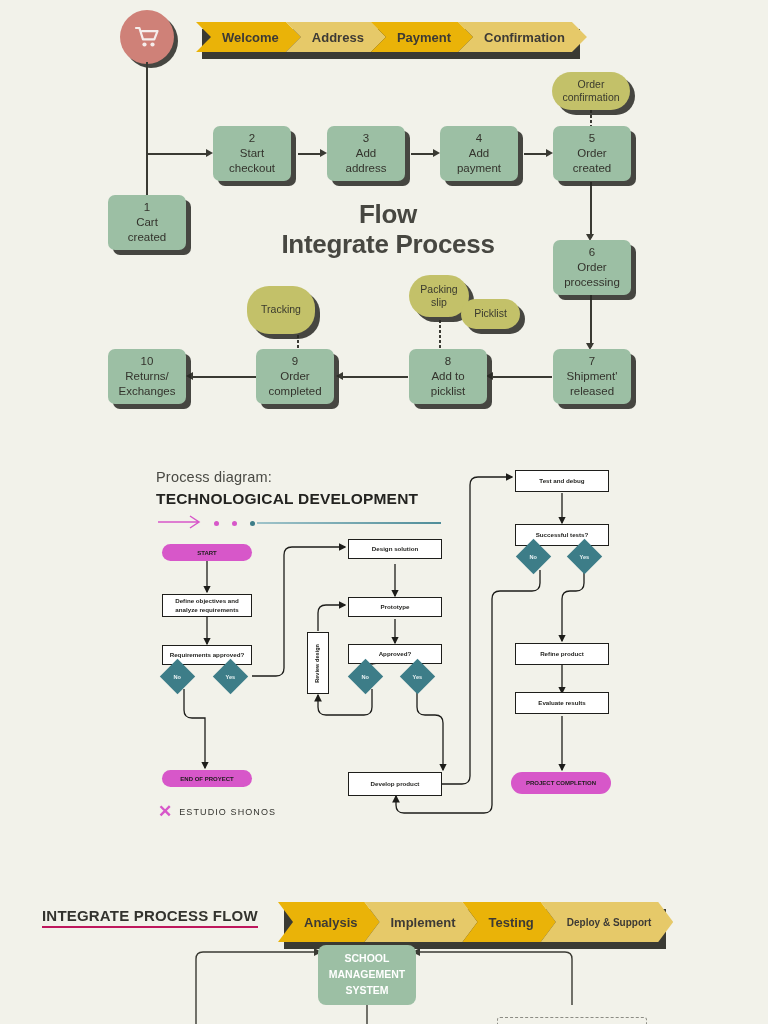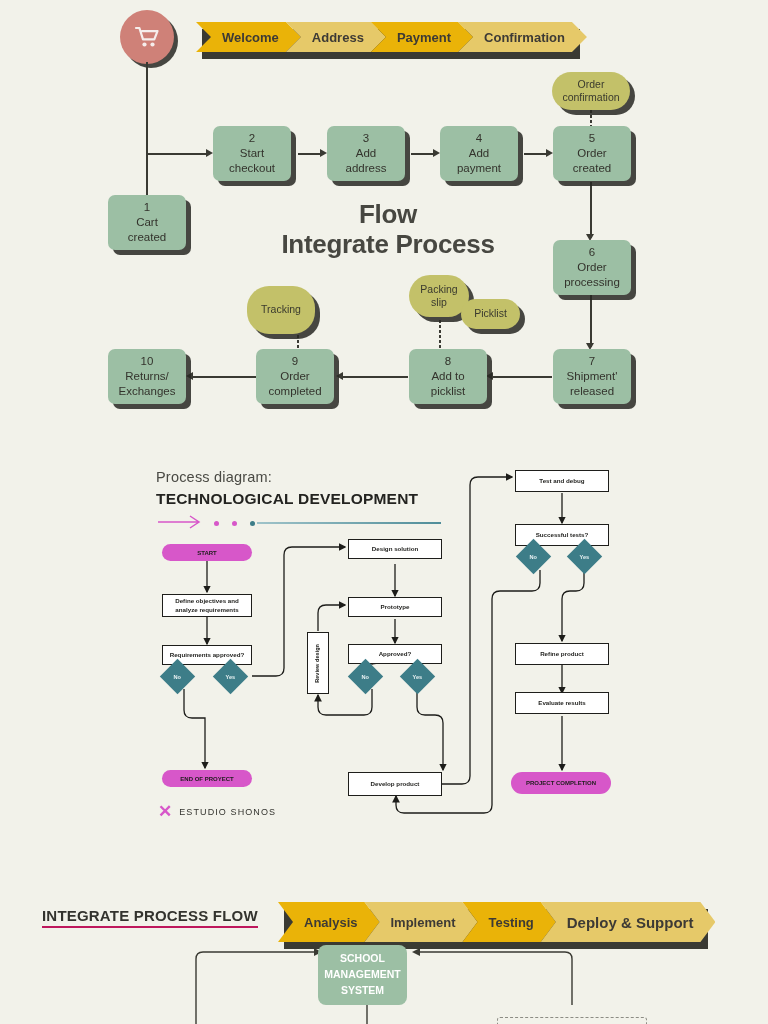--- a/index.html
+++ b/index.html
@@ -116,24 +116,24 @@
 
   
   #sec3 { position: absolute; left: 0; top: 890px; width: 768px; height: 134px; }
   .s3-ttl {
     position: absolute; left: 42px; top: 17px;
     font-size: 15px; font-weight: bold; color: #33332e;
     letter-spacing: .2px; border-bottom: 2px solid #be185d; padding-bottom: 2px;
   }
   #ribbon3 { left: 278px; top: 12px; }
   #ribbon3 .chev { font-size: 13px; height: 40px; }
-  #ribbon3 .chev.small { font-size: 15px; }
+  #ribbon3 .chev.small { font-size: 10px; }
   .sms {
     position: absolute; left: 318px; top: 945px;
-    width: 89px; height: 60px; background: #9cbfa4; border-radius: 8px;
+    width: 98px; height: 60px; background: #9cbfa4; border-radius: 8px;
     display:flex; flex-direction:column; align-items:center; justify-content:center;
     color: #fff; font-size: 10.5px; font-weight: bold; line-height: 1.5; text-align:center;
   }
   .dashbox {
     position: absolute; border: 1.5px dashed #8c8c84; background: #f2f2ea;
     border-radius: 3px;
   }
 </style>
 </head>
 <body>

